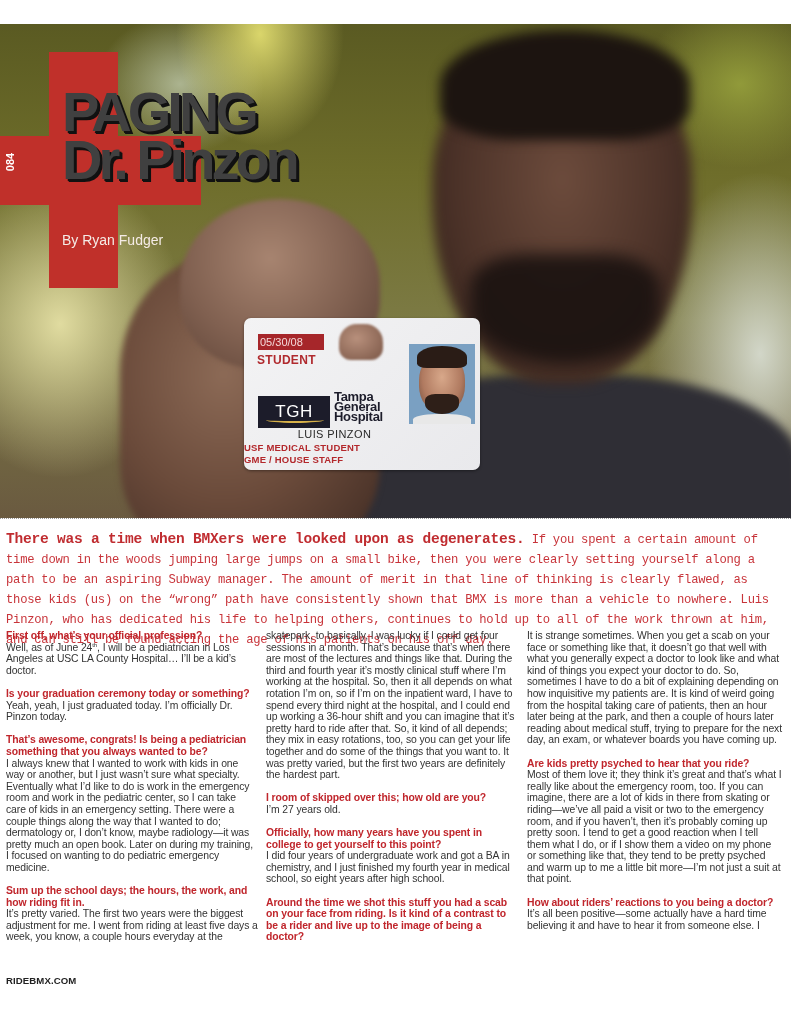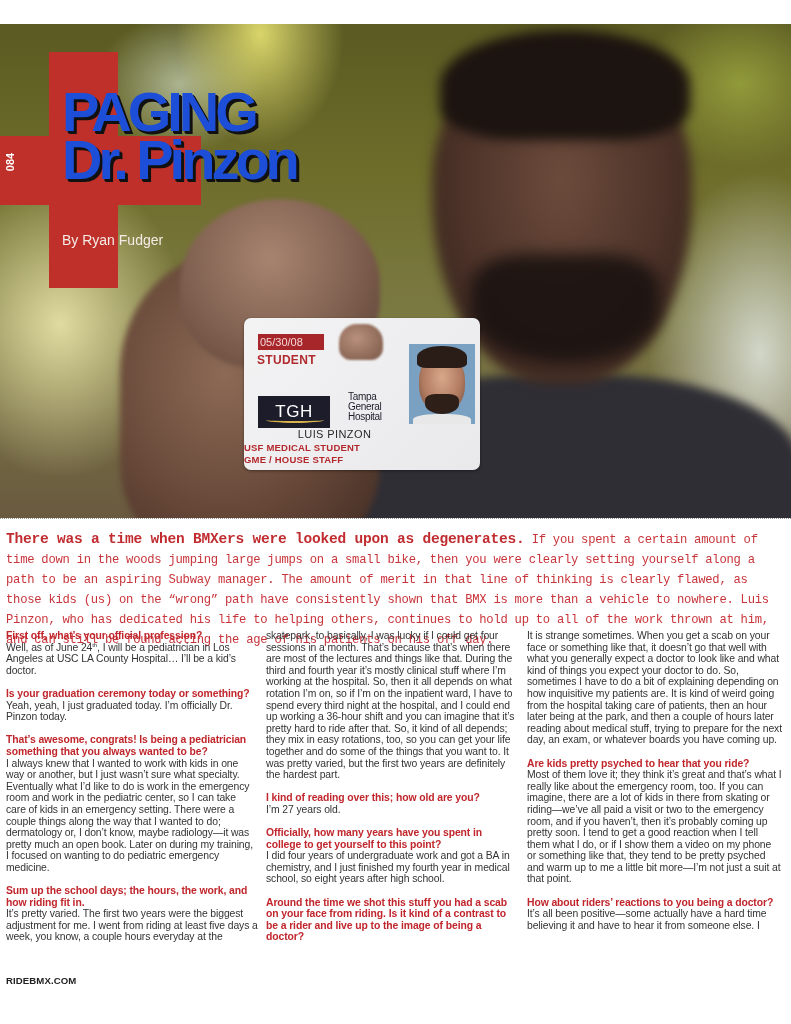--- a/index.html
+++ b/index.html
@@ -72,21 +72,21 @@
   .id-logo {
     position: absolute; left: 14px; top: 78px; width: 72px; height: 32px; background: #1c1c2a;
     color: #ffffff; font-size: 17px; line-height: 32px; text-align: center; letter-spacing: 0.5px;
   }
   .id-logo-swoosh {
     position: absolute; left: 8px; bottom: 5px; width: 58px; height: 6px;
     border-bottom: 2px solid #d8b24a; border-radius: 0 0 50% 50%;
   }
   .id-hospital {
     position: absolute; left: 90px; top: 74px; width: 80px; color: #1c1c2a;
-    font-size: 10px; font-weight: normal; line-height: 10px; letter-spacing: -0.3px; margin-left: 14px;
+    font-size: 13px; font-weight: bold; line-height: 10px; letter-spacing: -0.3px;
   }
   .id-photo {
     position: absolute; left: 165px; top: 26px; width: 66px; height: 80px; background: #7aa0c2;
     overflow: hidden;
   }
   .id-photo-face {
     position: absolute; left: 10px; top: 10px; width: 46px; height: 58px; border-radius: 45%;
     background: radial-gradient(ellipse at 50% 40%, #d8a88a 0%, #b07a60 60%, #6a4838 100%);
   }
   .id-photo-hair {
@@ -112,21 +112,21 @@
   
   .cross-v { position: absolute; left: 49px; top: 52px; width: 69px; height: 236px; background: #c0302a; }
   .cross-h { position: absolute; left: 0; top: 136px; width: 201px; height: 69px; background: #c0302a; }
 
   .page-number {
     position: absolute; left: -4px; top: 155px; width: 30px; height: 14px;
     transform: rotate(-90deg); color: #ffffff; font-size: 11px; font-weight: bold; text-align: center;
   }
 
   .headline {
-    position: absolute; left: 62px; top: 88px; color: #1d4ed8; font-weight: bold;
+    position: absolute; left: 62px; top: 88px; color: #404040; font-weight: bold;
     font-size: 56px; line-height: 48px; letter-spacing: -4px;
     text-shadow: 2px 2px 0 #111, 3px 3px 0 #111;
   }
   .headline .line2 { display: block; }
   .byline {
     position: absolute; left: 62px; top: 232px; color: #f5ebe6; font-size: 14px;
   }
 
   .photo-rule { position: absolute; left: 0; top: 518px; width: 791px; border-top: 1px dotted #999; }
 
@@ -216,21 +216,21 @@
   <div class="q">That’s awesome, congrats! Is being a pediatrician something that you always wanted to be?</div>
   <div class="a">I always knew that I wanted to work with kids in one way or another, but I just wasn’t sure what specialty. Eventually what I’d like to do is work in the emergency room and work in the pediatric center, so I can take care of kids in an emergency setting. There were a couple things along the way that I wanted to do; dermatology or, I don’t know, maybe radiology—it was pretty much an open book. Later on during my training, I focused on wanting to do pediatric emergency medicine.</div>
 
   <div class="q">Sum up the school days; the hours, the work, and how riding fit in.</div>
   <div class="a last">It’s pretty varied. The first two years were the biggest adjustment for me. I went from riding at least five days a week, you know, a couple hours everyday at the</div>
 </div>
 
 <div class="col col-2">
   <div class="a">skatepark, to basically, I was lucky if I could get four sessions in a month. That’s because that’s when there are most of the lectures and things like that. During the third and fourth year it’s mostly clinical stuff where I’m working at the hospital. So, then it all depends on what rotation I’m on, so if I’m on the inpatient ward, I have to spend every third night at the hospital, and I could end up working a 36-hour shift and you can imagine that it’s pretty hard to ride after that. So, it kind of all depends; they mix in easy rotations, too, so you can get your life together and do some of the things that you want to. It was pretty varied, but the first two years are definitely the hardest part.</div>
 
-  <div class="q">I kind of reading over this; how old are you?</div>
+  <div class="q">I room of skipped over this; how old are you?</div>
   <div class="a">I’m 27 years old.</div>
 
   <div class="q">Officially, how many years have you spent in college to get yourself to this point?</div>
   <div class="a">I did four years of undergraduate work and got a BA in chemistry, and I just finished my fourth year in medical school, so eight years after high school.</div>
 
   <div class="q">Around the time we shot this stuff you had a scab on your face from riding. Is it kind of a contrast to be a rider and live up to the image of being a doctor?</div>
 </div>
 
 <div class="col col-3">
   <div class="a">It is strange sometimes. When you get a scab on your face or something like that, it doesn’t go that well with what you generally expect a doctor to look like and what kind of things you expect your doctor to do. So, sometimes I have to do a bit of explaining depending on how inquisitive my patients are. It is kind of weird going from the hospital taking care of patients, then an hour later being at the park, and then a couple of hours later reading about medical stuff, trying to prepare for the next day, an exam, or whatever boards you have coming up.</div>

